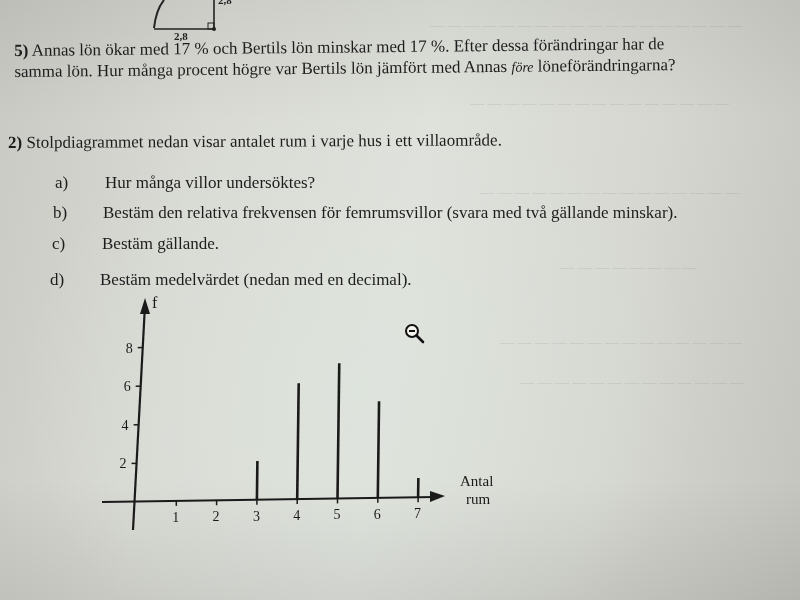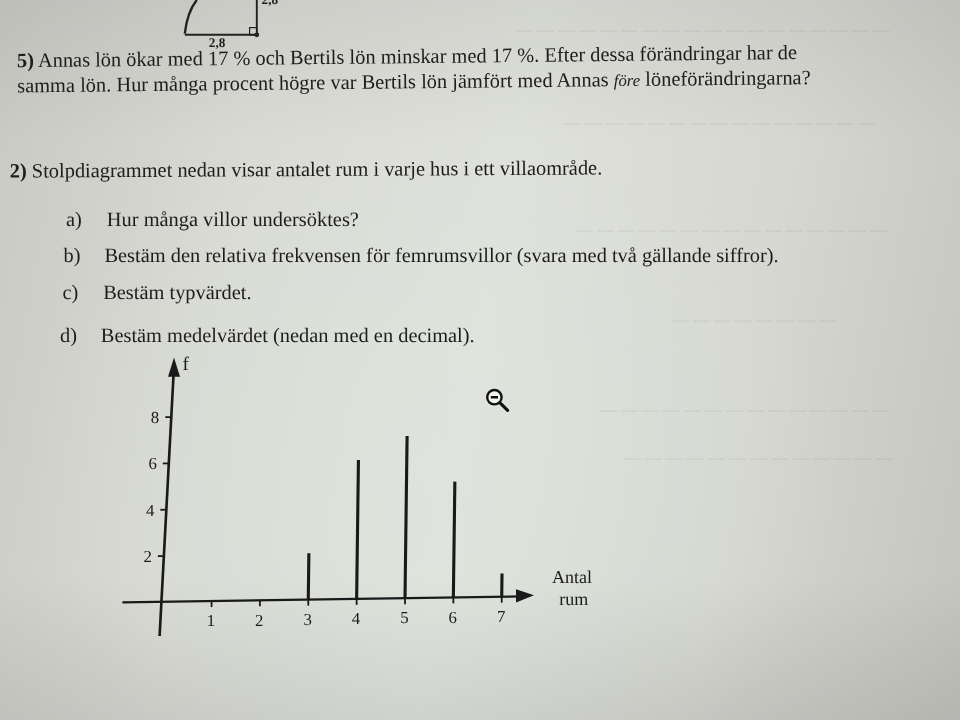--- a/index.html
+++ b/index.html
@@ -14,21 +14,21 @@
     background: radial-gradient(ellipse at 45% 65%, rgba(220,235,225,0.35) 0%, rgba(0,0,0,0) 55%),
                 linear-gradient(180deg, rgba(0,0,0,0.06) 0%, rgba(0,0,0,0) 20%, rgba(0,0,0,0) 80%, rgba(0,0,0,0.08) 100%);
   }
   .fig-top { position:absolute; left:140px; top:0; width:90px; height:45px; }
   .fig-label { position:absolute; font-size:11px; font-weight:bold; }
   .q15 { position:absolute; left:14px; top:40px; width:786px; font-size:17px; line-height:21px; transform:rotate(-0.6deg); transform-origin:left top; }
   .qnum { font-weight:bold; }
   .q16 { position:absolute; left:8px; top:132px; width:790px; font-size:17px; line-height:22px; transform:rotate(-0.3deg); transform-origin:left top; }
   .sub { position:absolute; font-size:17px; white-space:nowrap; }
   .sub .letter { position:absolute; left:0; }
-  .sub .txt { position:absolute; left:34px; }
+  .sub .txt { position:absolute; left:50px; }
   .chart { position:absolute; left:100px; top:290px; width:420px; height:250px; }
   .zoom-icon { position:absolute; left:404px; top:323px; width:22px; height:22px; }
   .bleed { position:absolute; color:rgba(60,60,60,0.12); font-size:14px; white-space:nowrap; }
   .em { font-style:italic; font-size:14px; }
 </style>
 </head>
 <body>
 
 <div class="shade"></div>
 
@@ -67,25 +67,25 @@
     <span>Stolpdiagrammet nedan visar antalet rum i varje hus i ett villaområde.</span>
   </div>
 </div>
 
 <div class="sub" style="left:55px;top:173px;">
   <span class="letter">a)</span>
   <span class="txt">Hur många villor undersöktes?</span>
 </div>
 <div class="sub" style="left:53px;top:203px;">
   <span class="letter">b)</span>
-  <span class="txt">Bestäm den relativa frekvensen för femrumsvillor (svara med två gällande siffror).</span>
+  <span class="txt">Bestäm den relativa frekvensen för femrumsvillor (svara med två gällande minskar).</span>
 </div>
 <div class="sub" style="left:52px;top:234px;">
   <span class="letter">c)</span>
-  <span class="txt">Bestäm typvärdet.</span>
+  <span class="txt">Bestäm gällande.</span>
 </div>
 <div class="sub" style="left:50px;top:270px;">
   <span class="letter">d)</span>
   <span class="txt">Bestäm medelvärdet (nedan med en decimal).</span>
 </div>
 
 <div class="chart">
   <svg id="chart-svg" width="420" height="250" viewBox="0 0 420 250">
 
     <line x1="33" y1="240" x2="45" y2="15" stroke="#1a1a1a" stroke-width="2.2"></line>

